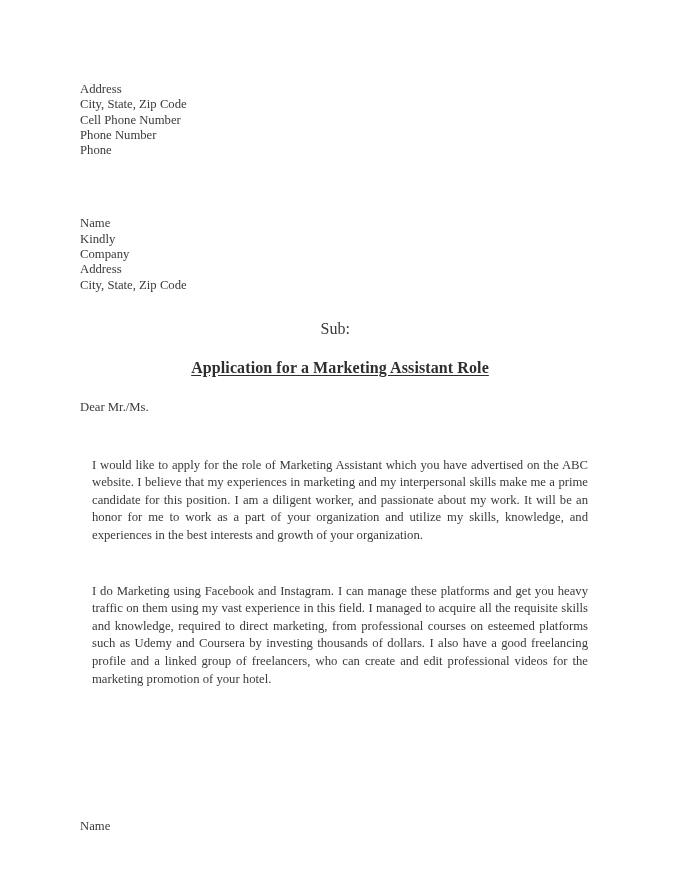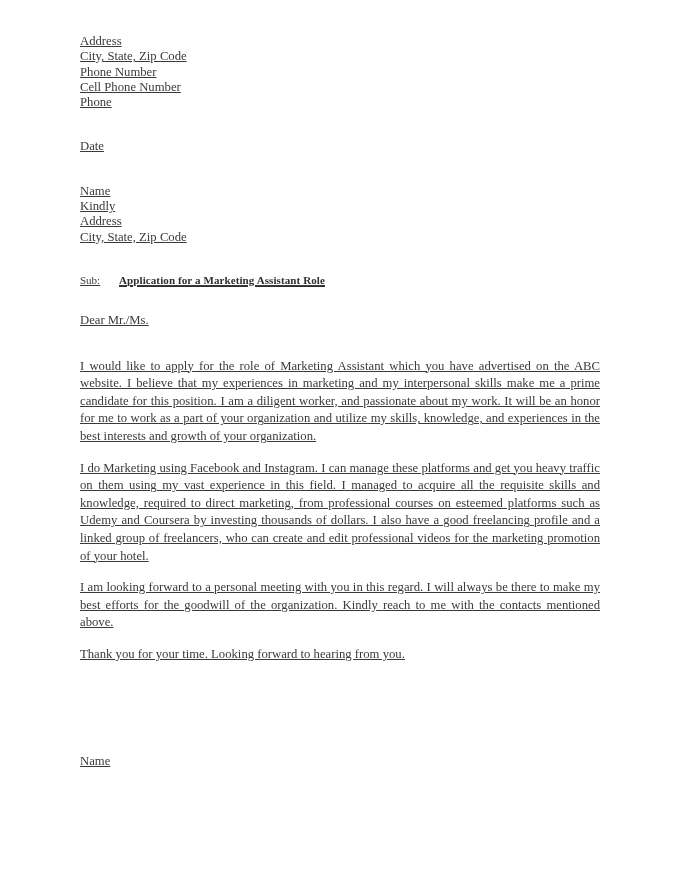--- a/index.html
+++ b/index.html
@@ -13,22 +13,21 @@
     font-family: "Liberation Serif", "DejaVu Serif", serif;
     color: #3a3a3a;
     overflow: hidden;
   }
   .page {
     position: relative;
     width: 680px;
     height: 880px;
     background: #ffffff;
     box-sizing: border-box;
-    padding: 34px 80px 0 80px;
-    text-decoration: underline;
+    padding: 82px 80px 0 80px;
   }
   .doc-body {
     width: 520px;
   }
   .block {
     font-size: 12.7px;
     line-height: 15.3px;
     color: #3a3a3a;
   }
   .line {
@@ -39,77 +38,76 @@
   .gap-date     { height: 29px; }
   .gap-recip    { height: 28px; }
   .gap-subject  { height: 25px; }
   .gap-salut    { height: 29px; }
   .gap-para     { height: 14px; }
   .gap-closing  { height: 73px; }
   .gap-name     { height: 18px; }
   .gap-sign     { height: 36px; }
 
   .subject-row {
-    font-size: 11px;
+    font-size: 16px;
     line-height: 15.3px;
     display: flex;
     align-items: center;
+    flex-direction: column;
   }
   .subject-label {
     width: 39px;
     flex: 0 0 39px;
   }
   .subject-text {
     font-weight: bold;
     text-decoration: underline;
     text-underline-offset: 2px;
     color: #2e2e2e;
     letter-spacing: 0.1px;
   }
   .para {
     font-size: 12.7px;
     line-height: 17.6px;
     text-align: justify;
     text-justify: inter-word;
-    margin: 0;
+    margin: 12px;
     color: #3a3a3a;
   }
   .para-last-left {
     text-align: left;
   }
   .closing-line {
     font-size: 12.7px;
     line-height: 15.3px;
   }
 </style>
 </head>
 <body>
 
 <div class="page">
   <div class="doc-body">
 
     <div class="block">
       <div class="line">Address</div>
       <div class="line">City, State, Zip Code</div>
+      <div class="line">Cell Phone Number</div>
       <div class="line">Phone Number</div>
-      <div class="line">Cell Phone Number</div>
       <div class="line">Phone</div>
     </div>
 
     <div class="gap-sender"></div>
 
-    <div class="block">
-      <div class="line">Date</div>
-    </div>
 
     <div class="gap-date"></div>
 
     <div class="block">
       <div class="line">Name</div>
       <div class="line">Kindly</div>
+      <div class="line">Company</div>
       <div class="line">Address</div>
       <div class="line">City, State, Zip Code</div>
     </div>
 
     <div class="gap-recip"></div>
 
     <div class="subject-row">
       <span class="subject-label">Sub:</span>
       <span class="subject-text">Application for a Marketing Assistant Role</span>
     </div>
@@ -121,24 +119,22 @@
     </div>
 
     <div class="gap-salut"></div>
 
     <p class="para">I would like to apply for the role of Marketing Assistant which you have advertised on the ABC website. I believe that my experiences in marketing and my interpersonal skills make me a prime candidate for this position. I am a diligent worker, and passionate about my work. It will be an honor for me to work as a part of your organization and utilize my skills, knowledge, and experiences in the best interests and growth of your organization.</p>
     <div class="gap-para"></div>
 
     <p class="para">I do Marketing using Facebook and Instagram. I can manage these platforms and get you heavy traffic on them using my vast experience in this field. I managed to acquire all the requisite skills and knowledge, required to direct marketing, from professional courses on esteemed platforms such as Udemy and Coursera by investing thousands of dollars. I also have a good freelancing profile and a linked group of freelancers, who can create and edit professional videos for the marketing promotion of your hotel.</p>
     <div class="gap-para"></div>
 
-    <p class="para">I am looking forward to a personal meeting with you in this regard. I will always be there to make my best efforts for the goodwill of the organization. Kindly reach to me with the contacts mentioned above.</p>
     <div class="gap-para"></div>
 
-    <p class="para para-last-left">Thank you for your time. Looking forward to hearing from you.</p>
 
     <div class="gap-closing"></div>
 
 
     <div class="gap-name"></div>
 
     <div class="closing-line">Name</div>
 
     <div class="gap-sign"></div>
 

